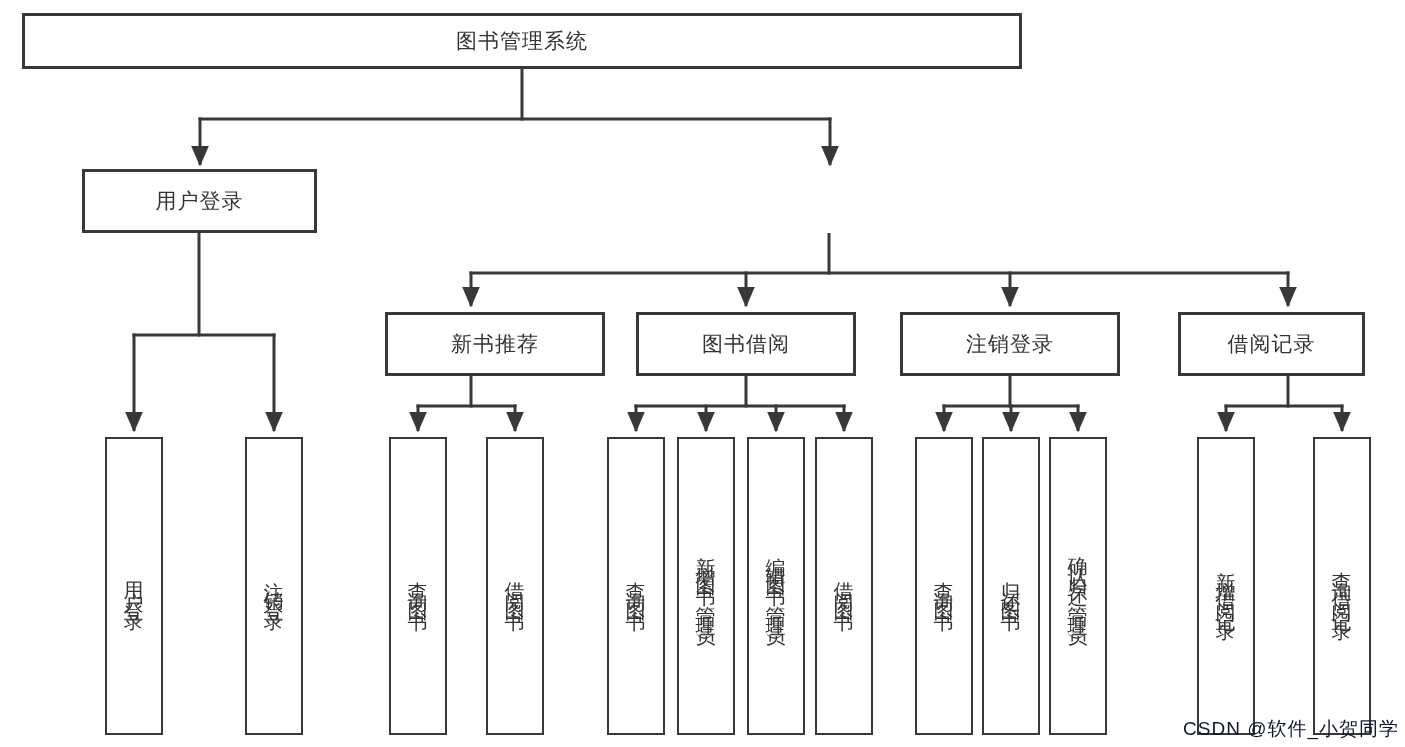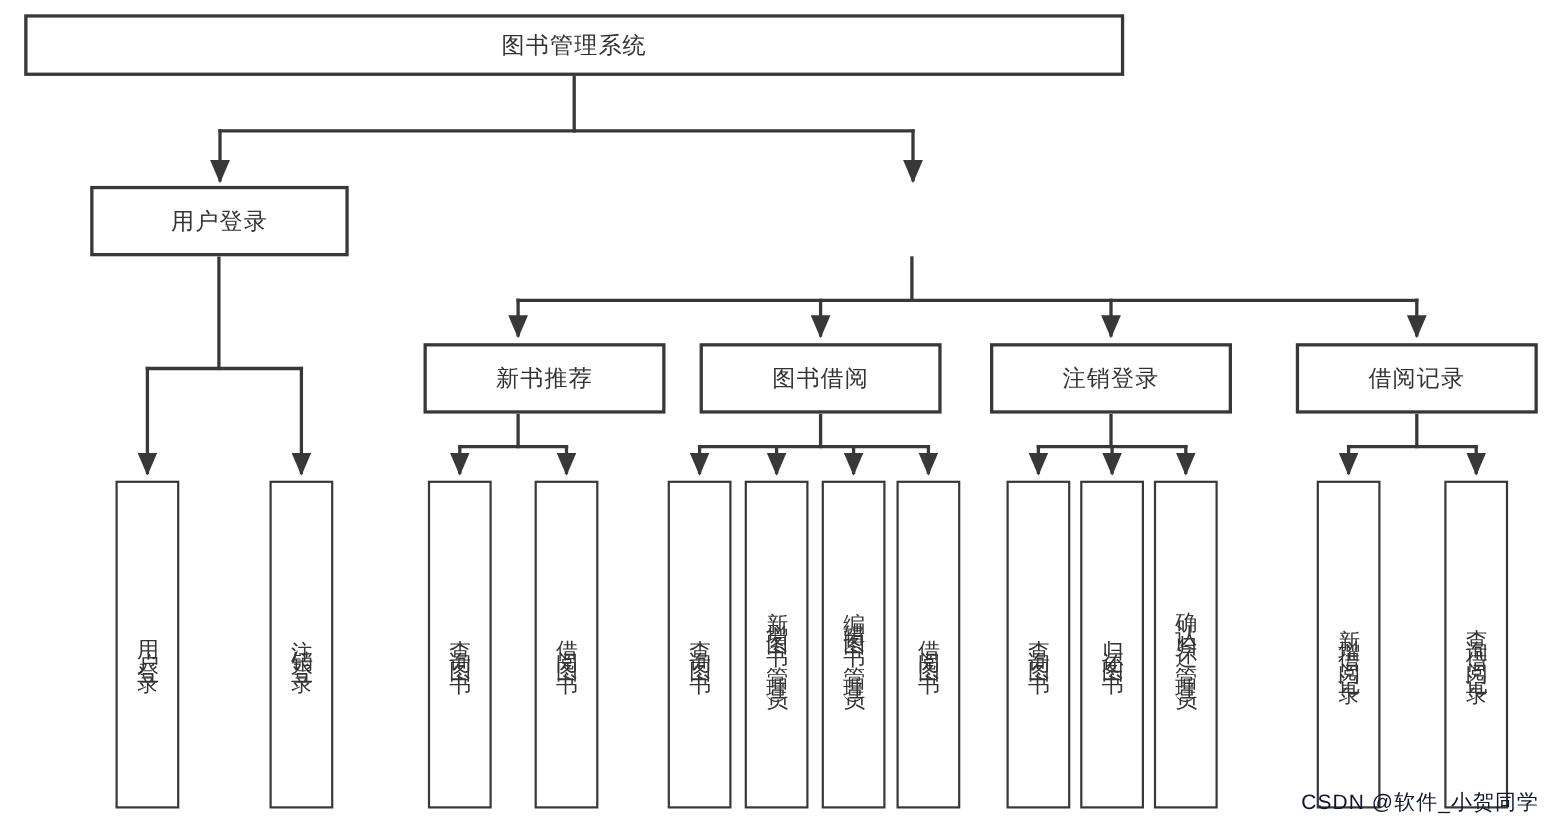--- a/index.html
+++ b/index.html
@@ -115,21 +115,21 @@
     </g>
   </svg>
 
   <div class="node" style="left:22px;top:13px;width:1000px;height:56px;">图书管理系统</div>
 
   <div class="node" style="left:82px;top:169px;width:235px;height:64px;">用户登录</div>
 
   <div class="node" style="left:361px;top:312px;width:220px;height:64px;margin-left:24px;">新书推荐</div>
   <div class="node" style="left:636px;top:312px;width:220px;height:64px;">图书借阅</div>
   <div class="node" style="left:900px;top:312px;width:220px;height:64px;">注销登录</div>
-  <div class="node" style="left:1178px;top:312px;width:220px;height:64px;">借阅记录</div>
+  <div class="node" style="left:1178px;top:312px;width:187px;height:64px;">借阅记录</div>
 
   <div class="node leaf" style="left:105px;top:437px;width:58px;height:298px;">用户登录</div>
   <div class="node leaf" style="left:245px;top:437px;width:58px;height:298px;">注销登录</div>
 
   <div class="node leaf" style="left:389px;top:437px;width:58px;height:298px;">查询图书</div>
   <div class="node leaf" style="left:486px;top:437px;width:58px;height:298px;">借阅图书</div>
 
   <div class="node leaf" style="left:607px;top:437px;width:58px;height:298px;">查询图书</div>
   <div class="node leaf" style="left:677px;top:437px;width:58px;height:298px;">新增图书（管理员）</div>
   <div class="node leaf" style="left:747px;top:437px;width:58px;height:298px;">编辑图书（管理员）</div>

